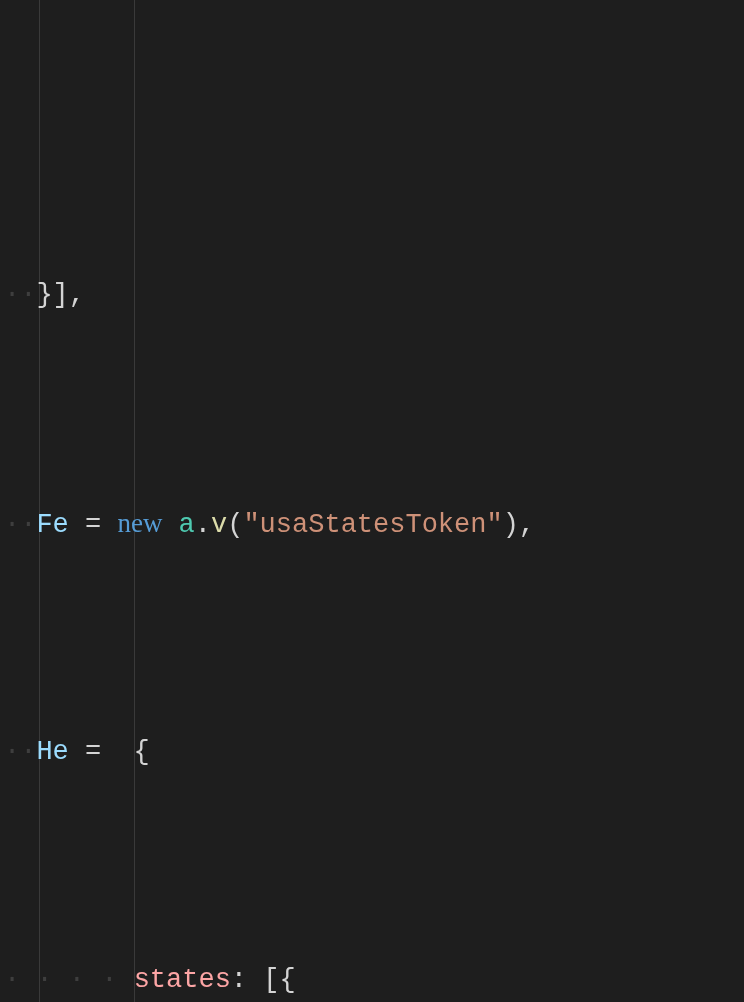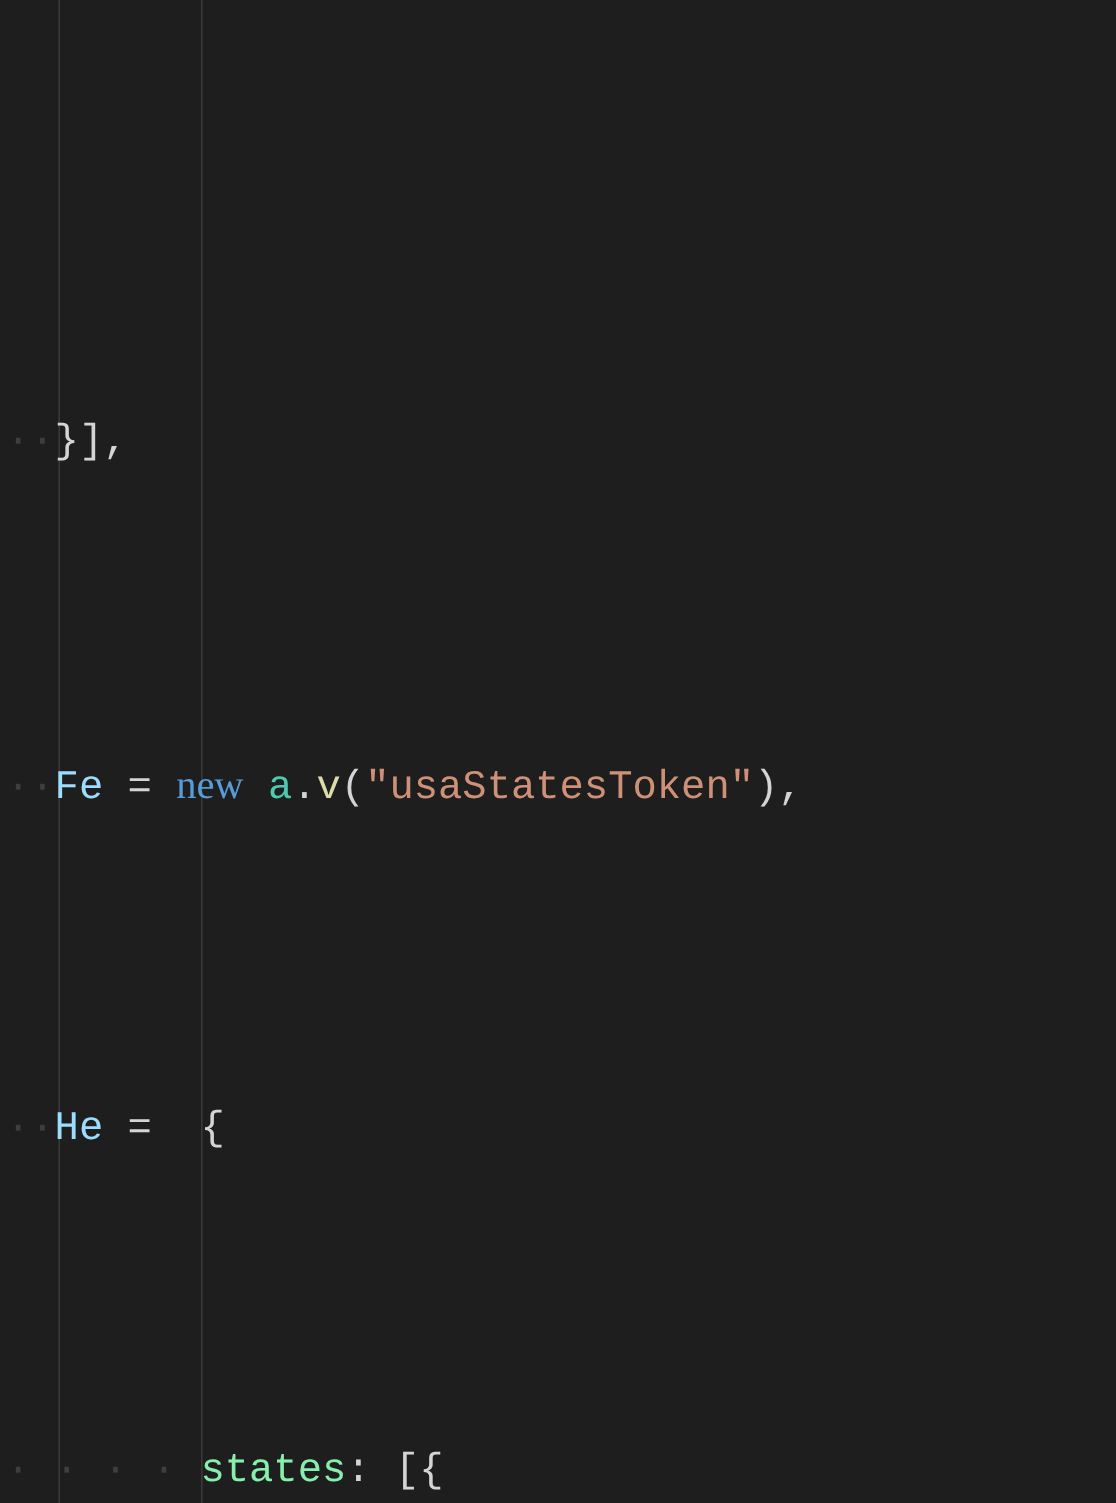--- a/index.html
+++ b/index.html
@@ -15,21 +15,21 @@
     color:#d4d4d4;
     white-space:pre;
     padding-left:4px;
     position:relative;
   }
   .line{position:relative;}
   .ws{color:#3e3e3e;}
   .kw{color:#569cd6;font-family:Liberation Serif, serif;}
   .var{color:#9cdcfe;margin-top:26px;}
   .obj{color:#4ec9b0;}
-  .prop{color:#86efac;}
+  .prop{color:#fca5a5;}
   .fn{color:#dcdcaa;}
   .str{color:#ce9178;}
   .op{color:#d4d4d4;}
   .punct{color:#d4d4d4;}
   .guide{
     position:absolute;
     top:0;bottom:0;
     width:1px;
     background:#3a3a3a;
     pointer-events:none;

